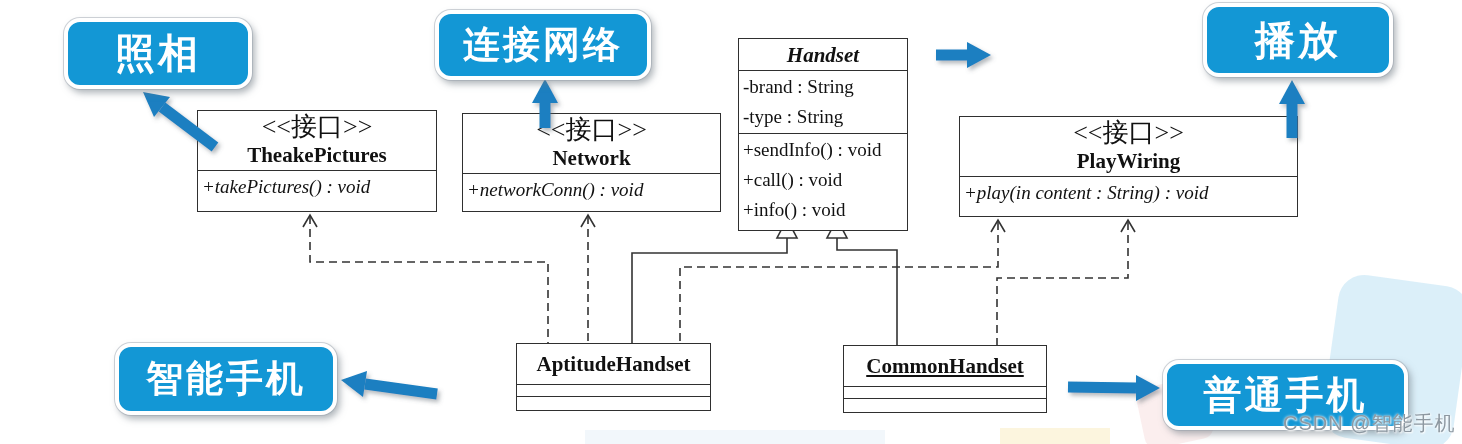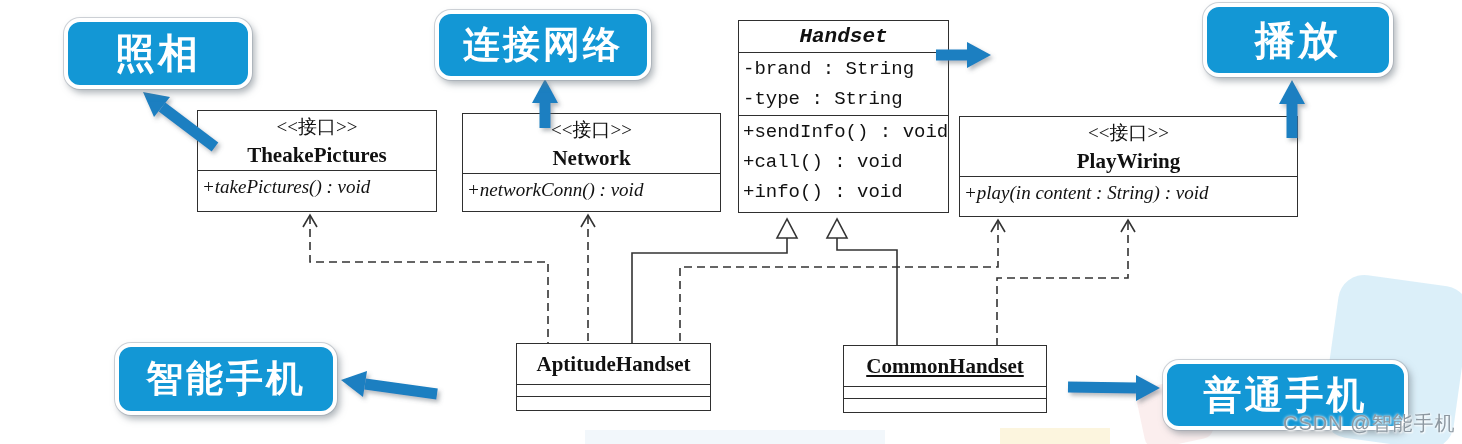--- a/index.html
+++ b/index.html
@@ -21,31 +21,31 @@
   svg.layer { position:absolute; left:0; top:0; }
   #connectors { z-index:1; }
   #blue-arrows { z-index:4; }
 
   
   .uml {
     position:absolute; z-index:2; box-sizing:border-box; background:#fff;
     border:1.6px solid #2f2f2f; color:#111; overflow:hidden;
   }
   .hdr { text-align:center; padding-top:3px; }
-  .stereo { font-size:19px; line-height:26px; }
+  .stereo { font-size:26px; line-height:26px; }
   .cname  { font-size:21px; line-height:30px; font-weight:bold; }
   .cname.it { font-style:italic; }
   .sect { border-top:1.6px solid #2f2f2f; padding:1px 4px; }
   .member { font-size:19px; line-height:30px; white-space:nowrap; }
   .member.it { font-style:italic; }
   .empty-row { border-top:1.6px solid #2f2f2f; height:11px; }
 
   #box-takepictures { left:197px; top:110px; width:240px; height:102px; }
   #box-network      { left:462px; top:113px; width:259px; height:99px; }
-  #box-handset      { left:738px; top:20px;  width:211px; height:193px;font-family:Liberation Mono, monospace; }
+  #box-handset      { left:738px; top:38px;  width:170px; height:193px; }
   #box-playwiring   { left:959px; top:116px; width:339px; height:101px; }
   #box-aptitude     { left:516px; top:343px; width:195px; height:68px; }
   #box-common       { left:843px; top:345px; width:204px; height:68px;text-decoration:underline; }
   #box-handset .hdr { padding-top:1px; }
   .subtitle { font-size:21px; line-height:40px; font-weight:bold; text-align:center; }
 
   
   .callout {
     position:absolute; z-index:5; box-sizing:border-box;
     background:#1397d5; border:4px solid #ffffff; border-radius:16px;

